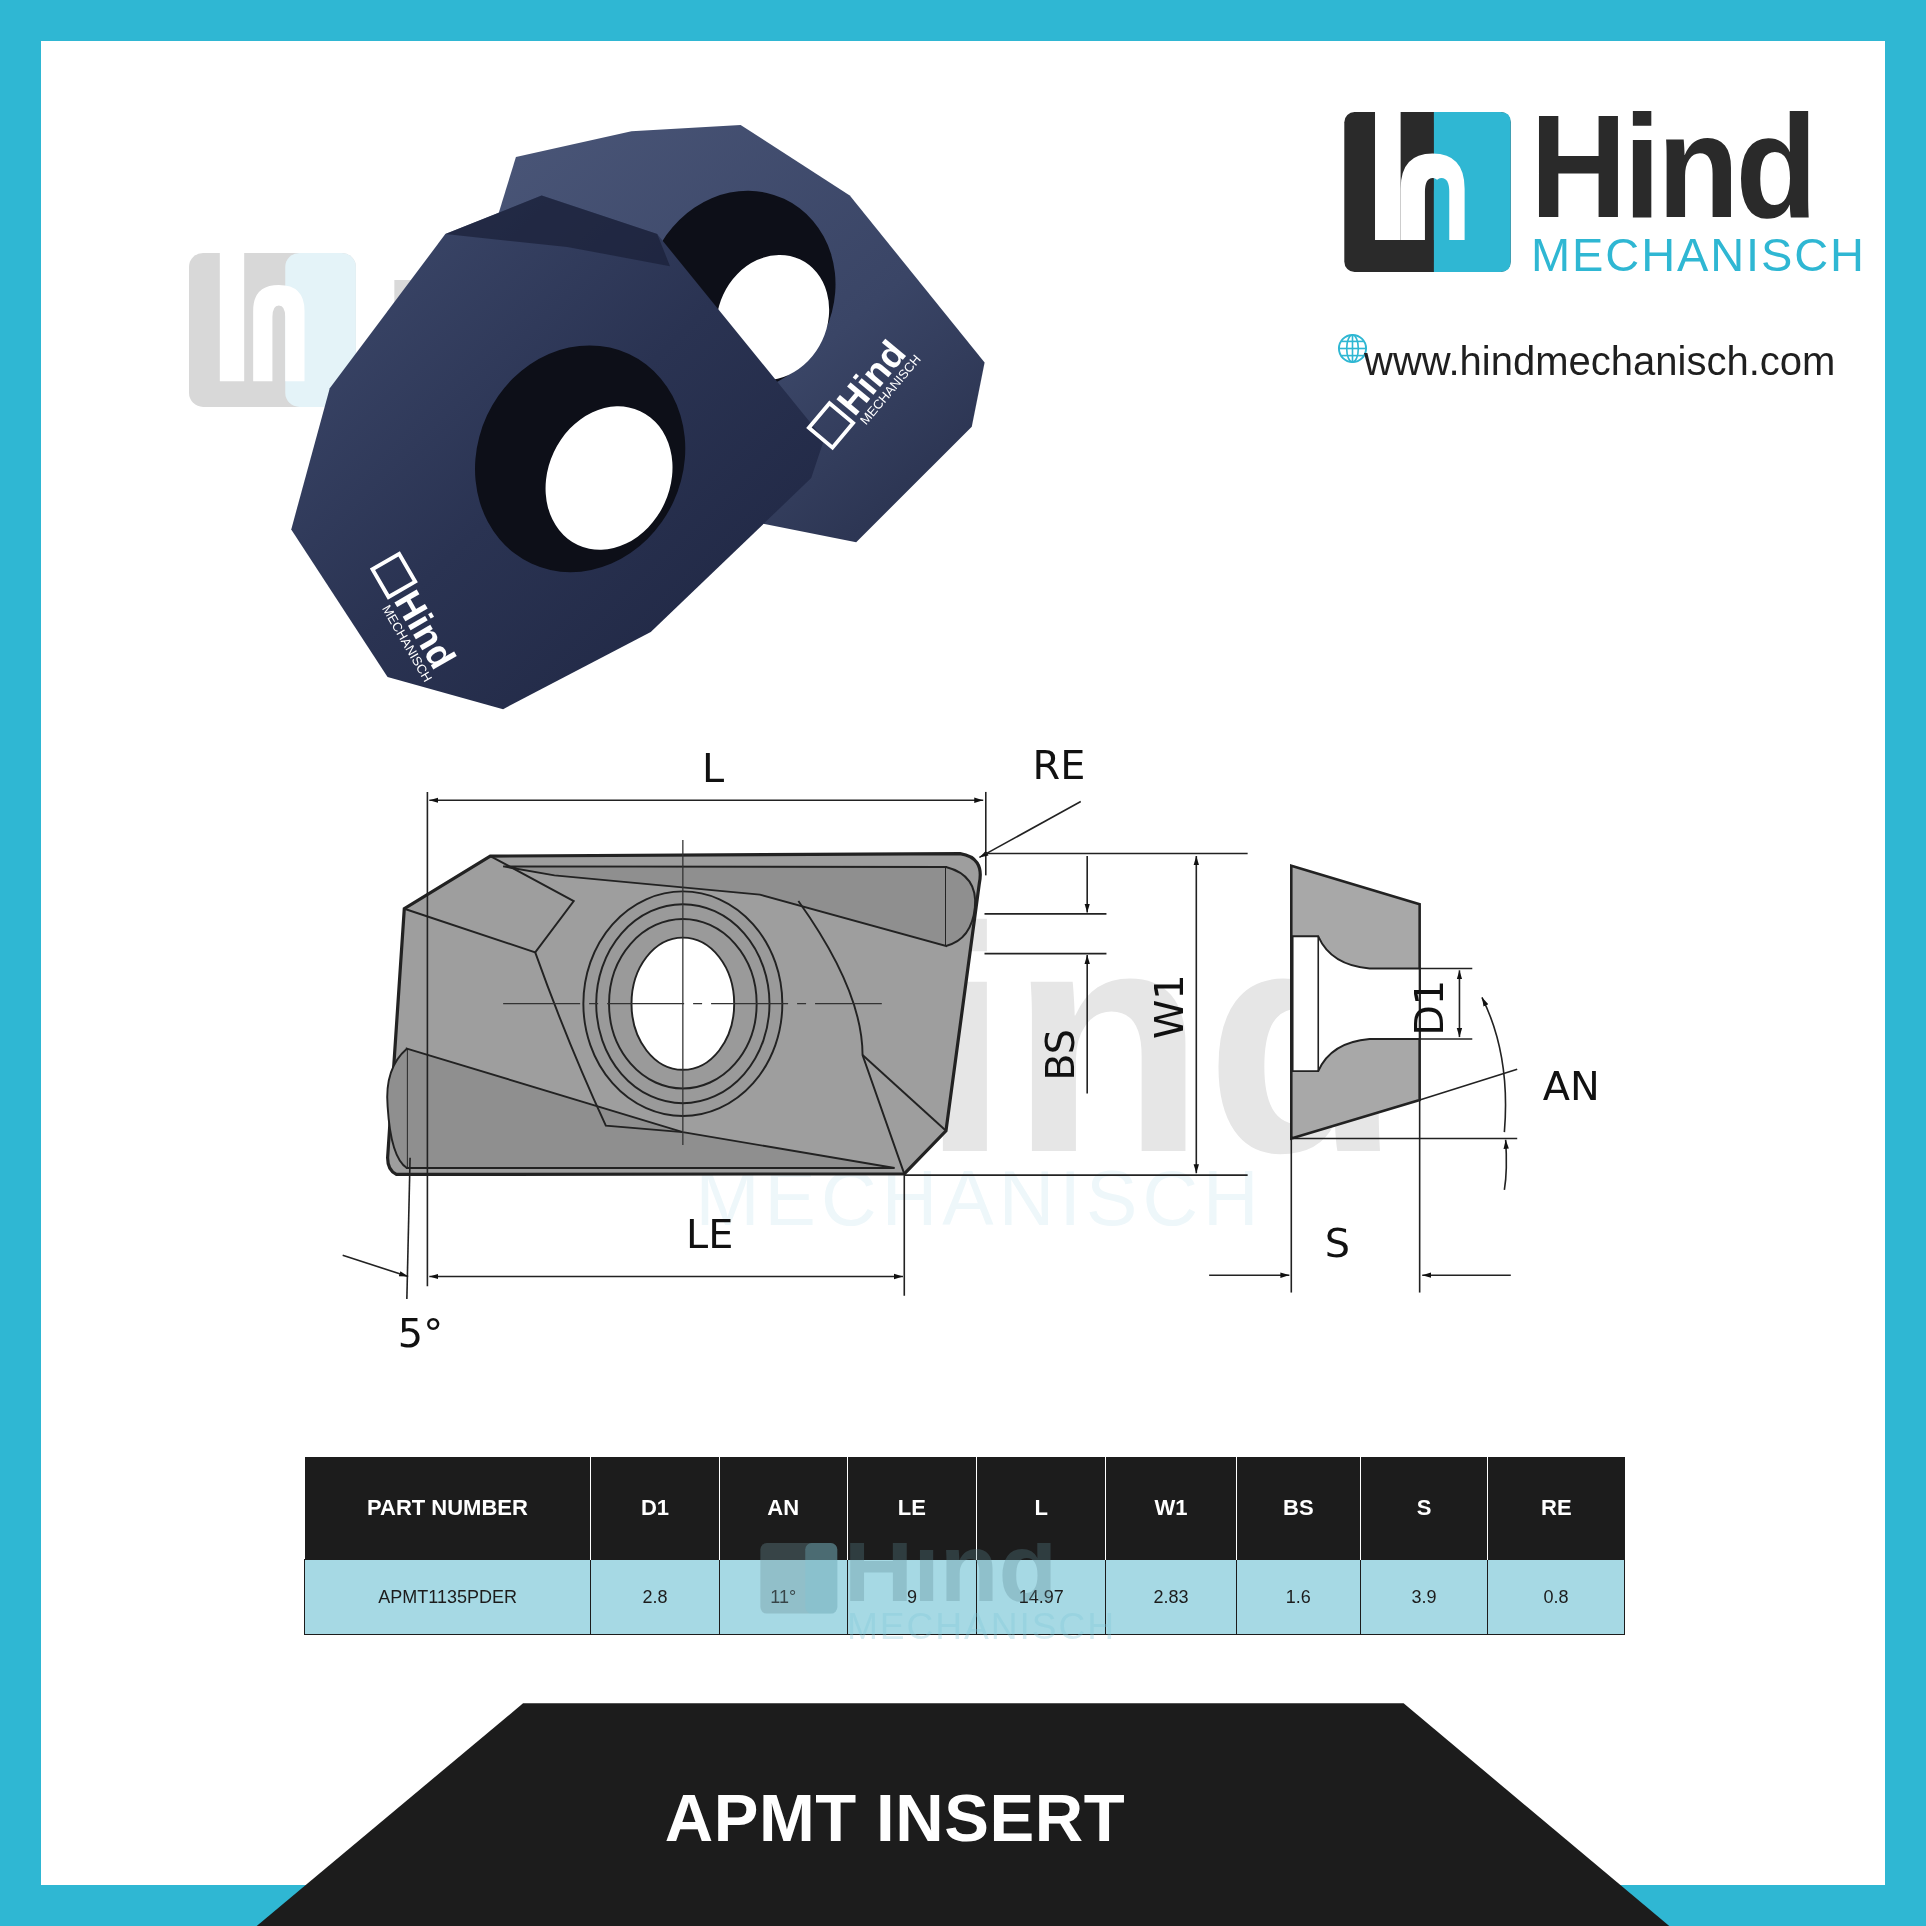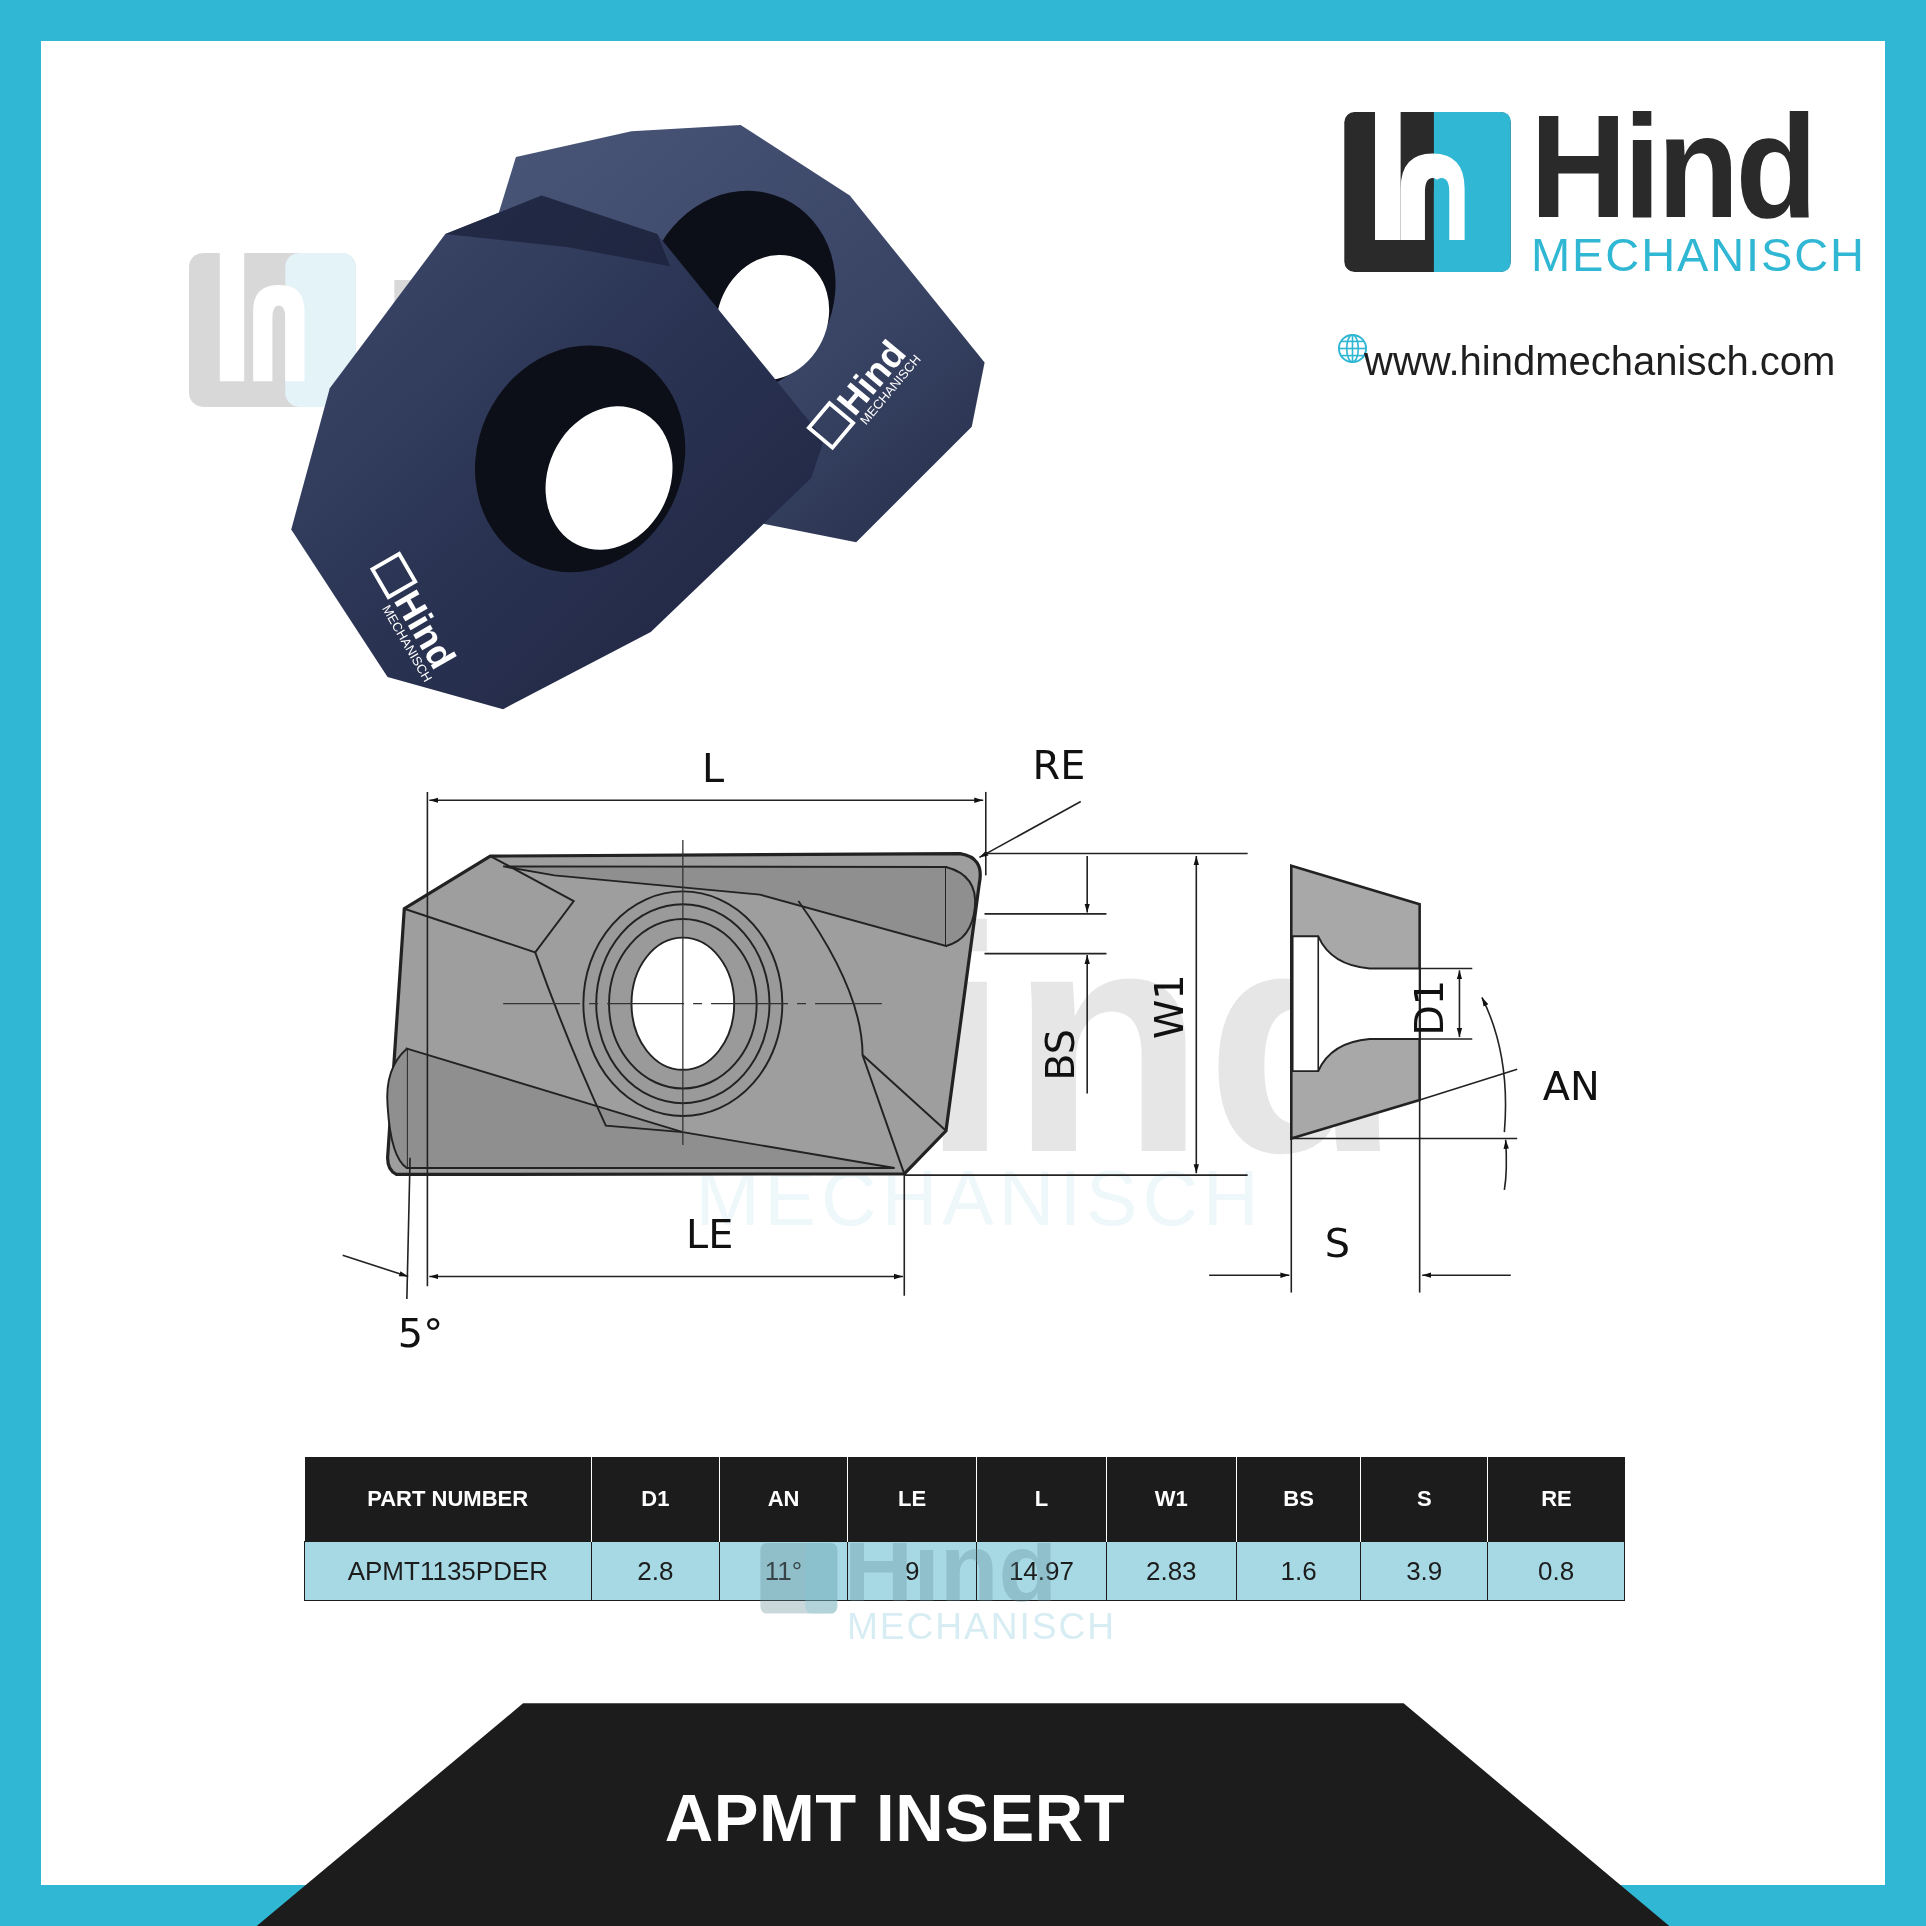--- a/index.html
+++ b/index.html
@@ -18,23 +18,23 @@
   .photo { position:absolute; left:141px; top:39px; width:899px; height:642px; }
 
   
   .wm { position:absolute; opacity:1; }
 
   
   .drawing { position:absolute; left:0; top:0; width:1844px; height:1412px; }
 
   
   .spec-table { position:absolute; left:263px; top:1416px; width:1321px; border-collapse:collapse; }
-  .spec-table th { background:#1c1c1c; color:#fff; height:84px; font-size:22px; font-weight:bold; border-right:1.9px solid #ffffff; text-align:center; padding:0; }
+  .spec-table th { background:#1c1c1c; color:#fff; height:102px; font-size:22px; font-weight:bold; border-right:1.9px solid #ffffff; text-align:center; padding:0; }
   .spec-table th:last-child { border-right:none; }
-  .spec-table td { height:58px; font-size:26px; color:#1c1c1c; text-align:center; border:1.9px solid #1c1c1c; padding:0; }
+  .spec-table td { height:58px; font-size:18px; color:#1c1c1c; text-align:center; border:1.9px solid #1c1c1c; padding:8px; }
   .spec-table tr.row-hl td { background:#a6d9e4; height:58px; }
   .spec-table tr.row-plain td { background:#ffffff; height:60px; }
   .tbl-wm { position:absolute; left:719px; top:1502px; pointer-events:none; }
 
   
   .banner { position:absolute; left:0; top:0; width:1926px; height:1926px; pointer-events:none; }
   .banner-title { position:absolute; left:0; width:1790px; top:1784px; text-align:center; color:#fff; font-size:67px; font-weight:bold; letter-spacing:0.6px; line-height:1; }
 </style>
 </head>
 <body>

